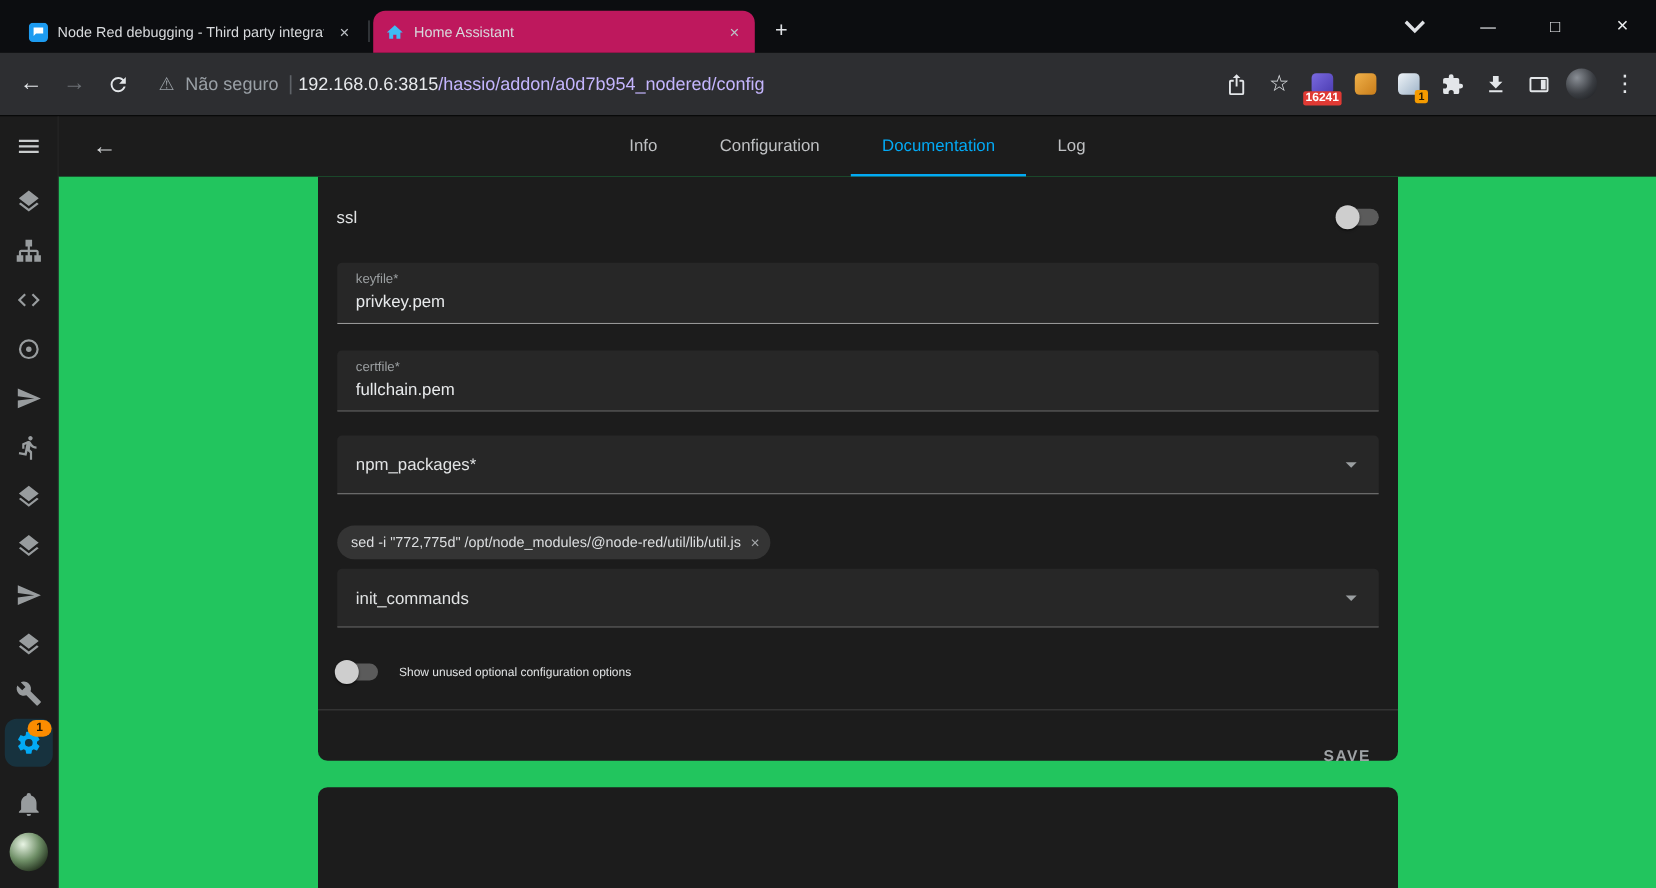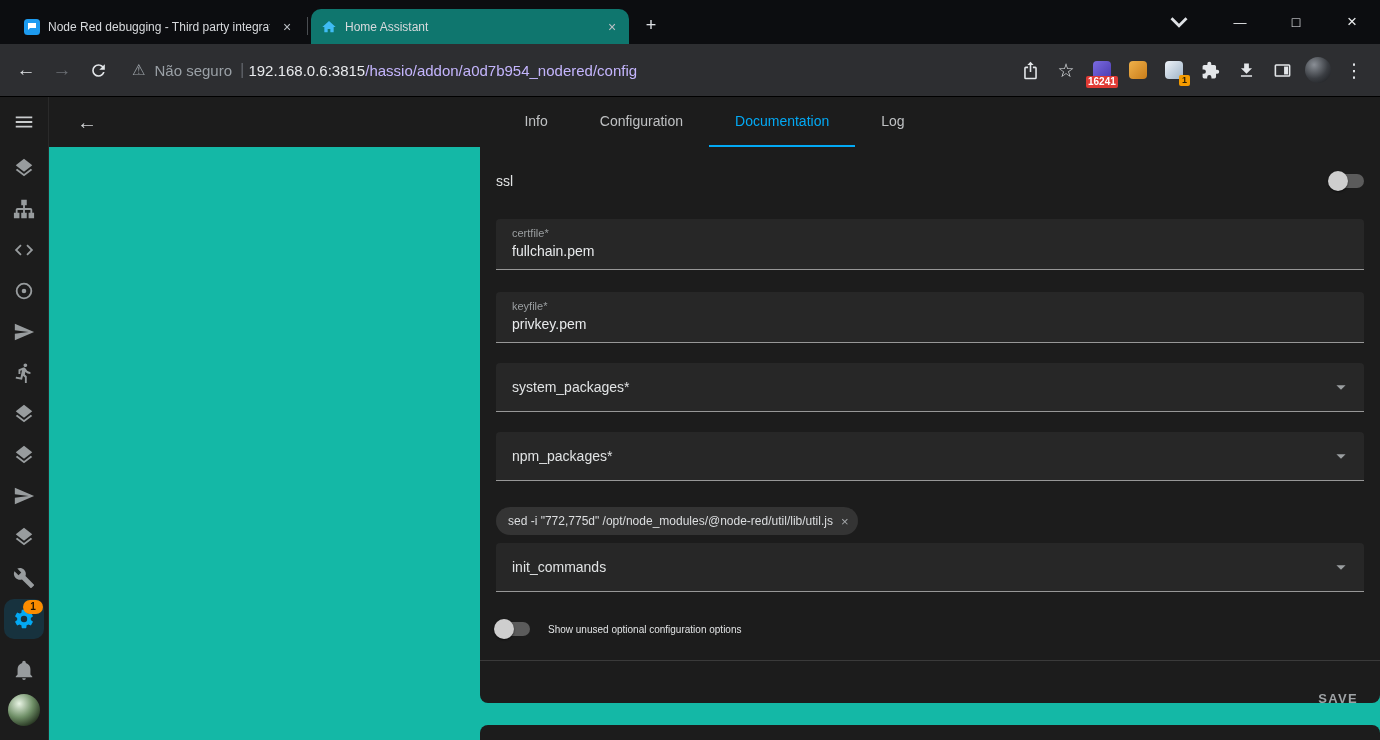--- a/index.html
+++ b/index.html
@@ -2,21 +2,21 @@
 <html><head>
 <meta charset="utf-8">
 <style>
   html,body{margin:0;padding:0;}
   body{width:1380px;height:740px;overflow:hidden;background:#111;font-family:"Liberation Sans",sans-serif;}
 
   
   .titlebar{height:44px;background:#0c0d10;display:flex;align-items:flex-end;}
   .tabstrip{display:flex;align-items:flex-end;height:44px;padding-left:14px;flex:1;min-width:0;}
   .tab{height:35px;display:flex;align-items:center;gap:8px;padding:0 8px 0 10px;border-radius:10px 10px 0 0;color:#d8dadd;font-size:12px;width:272px;}
-  .tab.active{background:#0f766e;width:300px;}
+  .tab.active{background:#be185d;width:300px;}
   .favicon{width:16px;height:16px;flex:0 0 16px;display:flex;}
   .favicon svg{width:16px;height:16px;}
   .tab-title{flex:1;white-space:nowrap;overflow:hidden;min-width:0;}
   .tab-close{width:18px;height:18px;border-radius:50%;display:flex;align-items:center;justify-content:center;color:#bdc1c6;font-size:14px;flex:0 0 18px;}
   .tab-sep{width:1px;height:18px;background:#4a4d51;margin:0 3px 9px;}
   .newtab{width:28px;height:28px;margin:0 0 5px 8px;border-radius:50%;display:flex;align-items:center;justify-content:center;color:#dfe1e5;font-size:18px;}
   .win{display:flex;align-items:center;height:44px;}
   .tabsearch{width:34px;height:44px;display:flex;align-items:center;justify-content:center;margin-right:16px;}
   .winbtn{width:56px;height:44px;display:flex;align-items:center;justify-content:center;color:#eceef0;font-size:13px;}
   .winbtn.max{font-size:14px;}
@@ -48,21 +48,21 @@
   .sb-spacer{flex:1;}
   .avatar-lg{width:32px;height:32px;border-radius:50%;margin:4px 0 14px;background:radial-gradient(circle at 35% 30%,#e8f4e4,#6f8f67 45%,#24321f 80%,#111);}
 
   .main{flex:1;display:flex;flex-direction:column;min-width:0;}
   .ha-header{height:50px;background:#1c1c1c;display:flex;align-items:center;position:relative;flex:0 0 50px;}
   .ha-back{width:48px;height:48px;display:flex;align-items:center;justify-content:center;color:#d2d4d6;font-size:20px;margin-left:14px;position:relative;z-index:2;}
   .ha-tabs{position:absolute;left:0;right:0;top:0;bottom:0;display:flex;justify-content:center;}
   .ha-tab{padding:0 26px;display:flex;align-items:center;color:#bfc1c3;font-size:14px;border-bottom:2px solid transparent;}
   .ha-tab.active{color:#03a9f4;border-bottom-color:#03a9f4;}
 
-  .content{flex:1;overflow:hidden;display:flex;flex-direction:column;align-items:flex-end;background:#14b8a6;}
+  .content{flex:1;overflow:hidden;display:flex;flex-direction:column;align-items:center;background:#22c55e;}
   .card{width:868px;background:#1c1c1c;border-radius:0 0 8px 8px;padding:0 16px;flex:0 0 auto;}
   .card2{width:868px;background:#1c1c1c;border-radius:8px;margin-top:22px;height:90px;padding:18px 16px;flex:0 0 auto;}
 
   .row-ssl{display:flex;align-items:center;justify-content:space-between;padding-top:18px;height:32px;color:#e1e3e4;font-size:14px;}
   .tf{margin-top:22px;background:#272727;border-bottom:1px solid #979797;border-radius:4px 4px 0 0;padding:8px 16px 10px;}
   .tf-label{font-size:11px;color:#9b9fa1;}
   .tf-value{font-size:14px;color:#e8eaec;margin-top:4px;}
   .dd{margin-top:20px;background:#272727;border-bottom:1px solid #979797;border-radius:4px 4px 0 0;height:48px;display:flex;align-items:center;justify-content:space-between;padding:0 12px 0 16px;color:#e1e3e4;font-size:14px;}
   .dd svg{width:22px;height:22px;}
   .chip-row{margin-top:26px;}
@@ -276,35 +276,29 @@
 
       <div class="card">
         <div class="row-ssl">
           <span>ssl</span>
           <div class="tg">
               <div class="tg-knob"></div>
             </div>
         </div>
 
         <div class="tf">
+          <div class="tf-label">keyfile*</div>
+          <div class="tf-value">privkey.pem</div>
+        </div>
+
+        <div class="tf">
           <div class="tf-label">certfile*</div>
           <div class="tf-value">fullchain.pem</div>
         </div>
 
-        <div class="tf">
-          <div class="tf-label">keyfile*</div>
-          <div class="tf-value">privkey.pem</div>
-        </div>
-
-        <div class="dd">
-          <span>system_packages*</span>
-          <svg viewBox="0 0 24 24">
-              <path fill="#9b9fa1" d="M7,10L12,15L17,10H7Z"></path>
-            </svg>
-        </div>
 
         <div class="dd">
           <span>npm_packages*</span>
           <svg viewBox="0 0 24 24">
               <path fill="#9b9fa1" d="M7,10L12,15L17,10H7Z"></path>
             </svg>
         </div>
 
         <div class="chip-row">
           <span class="chip">

